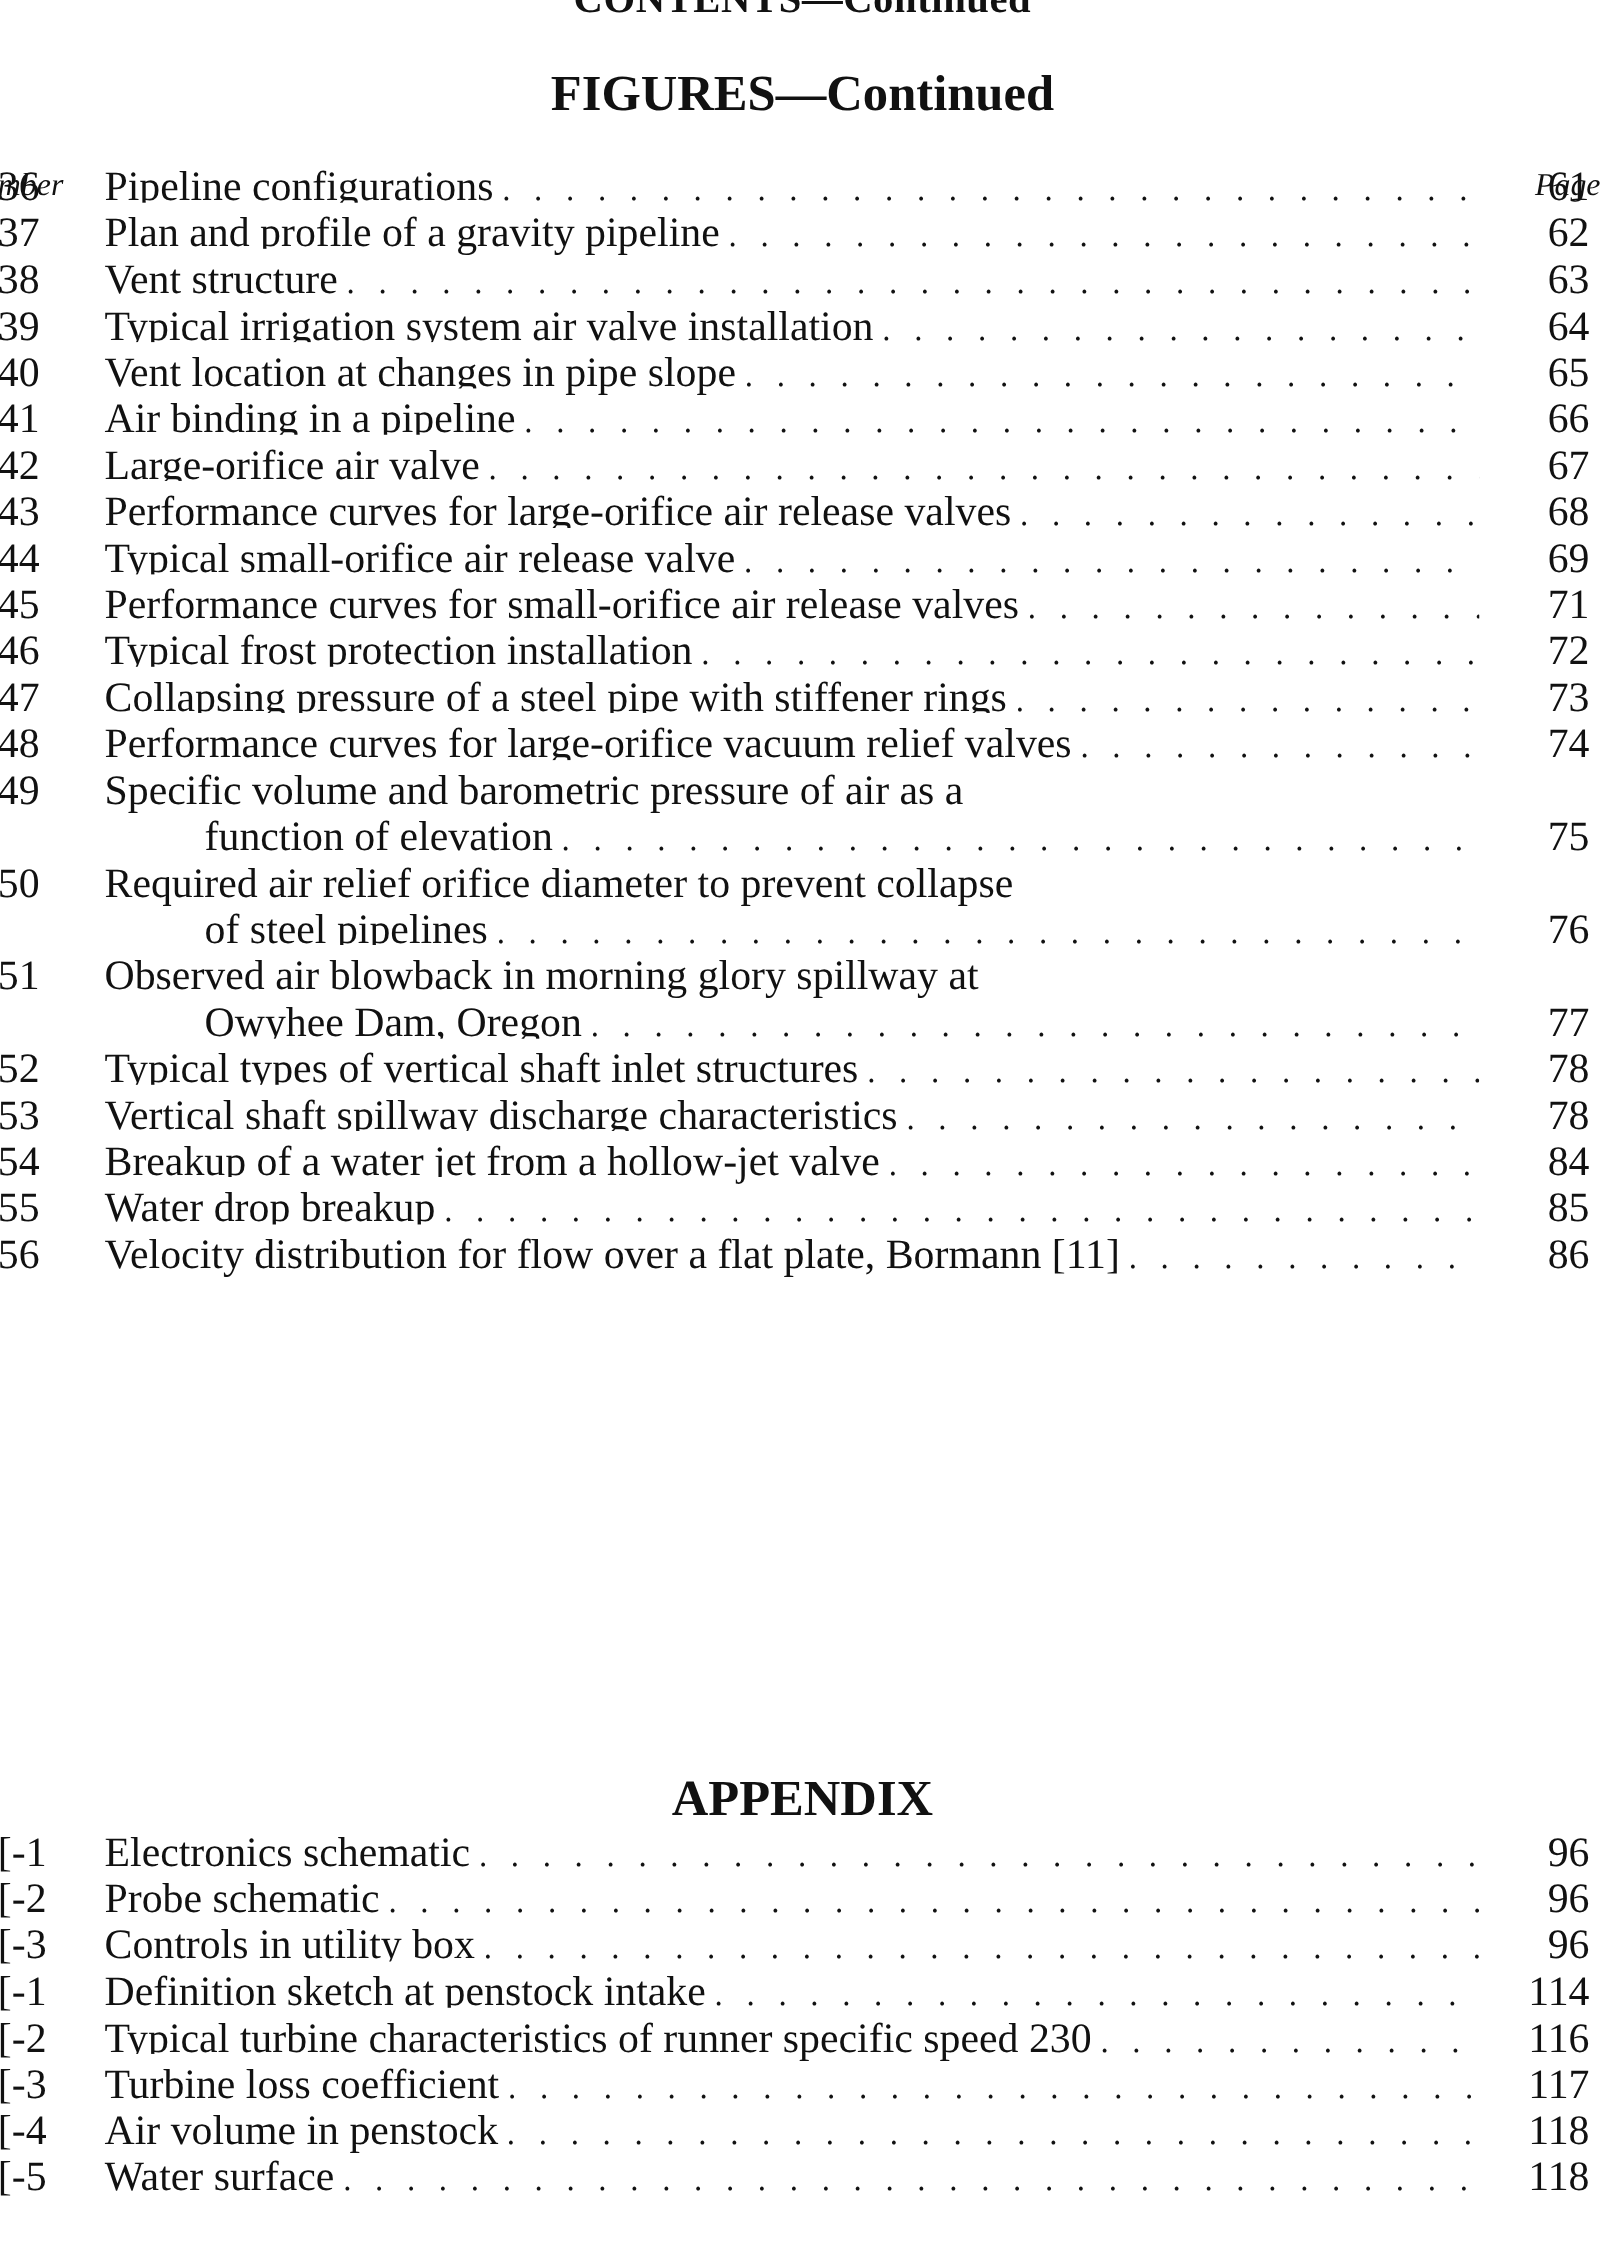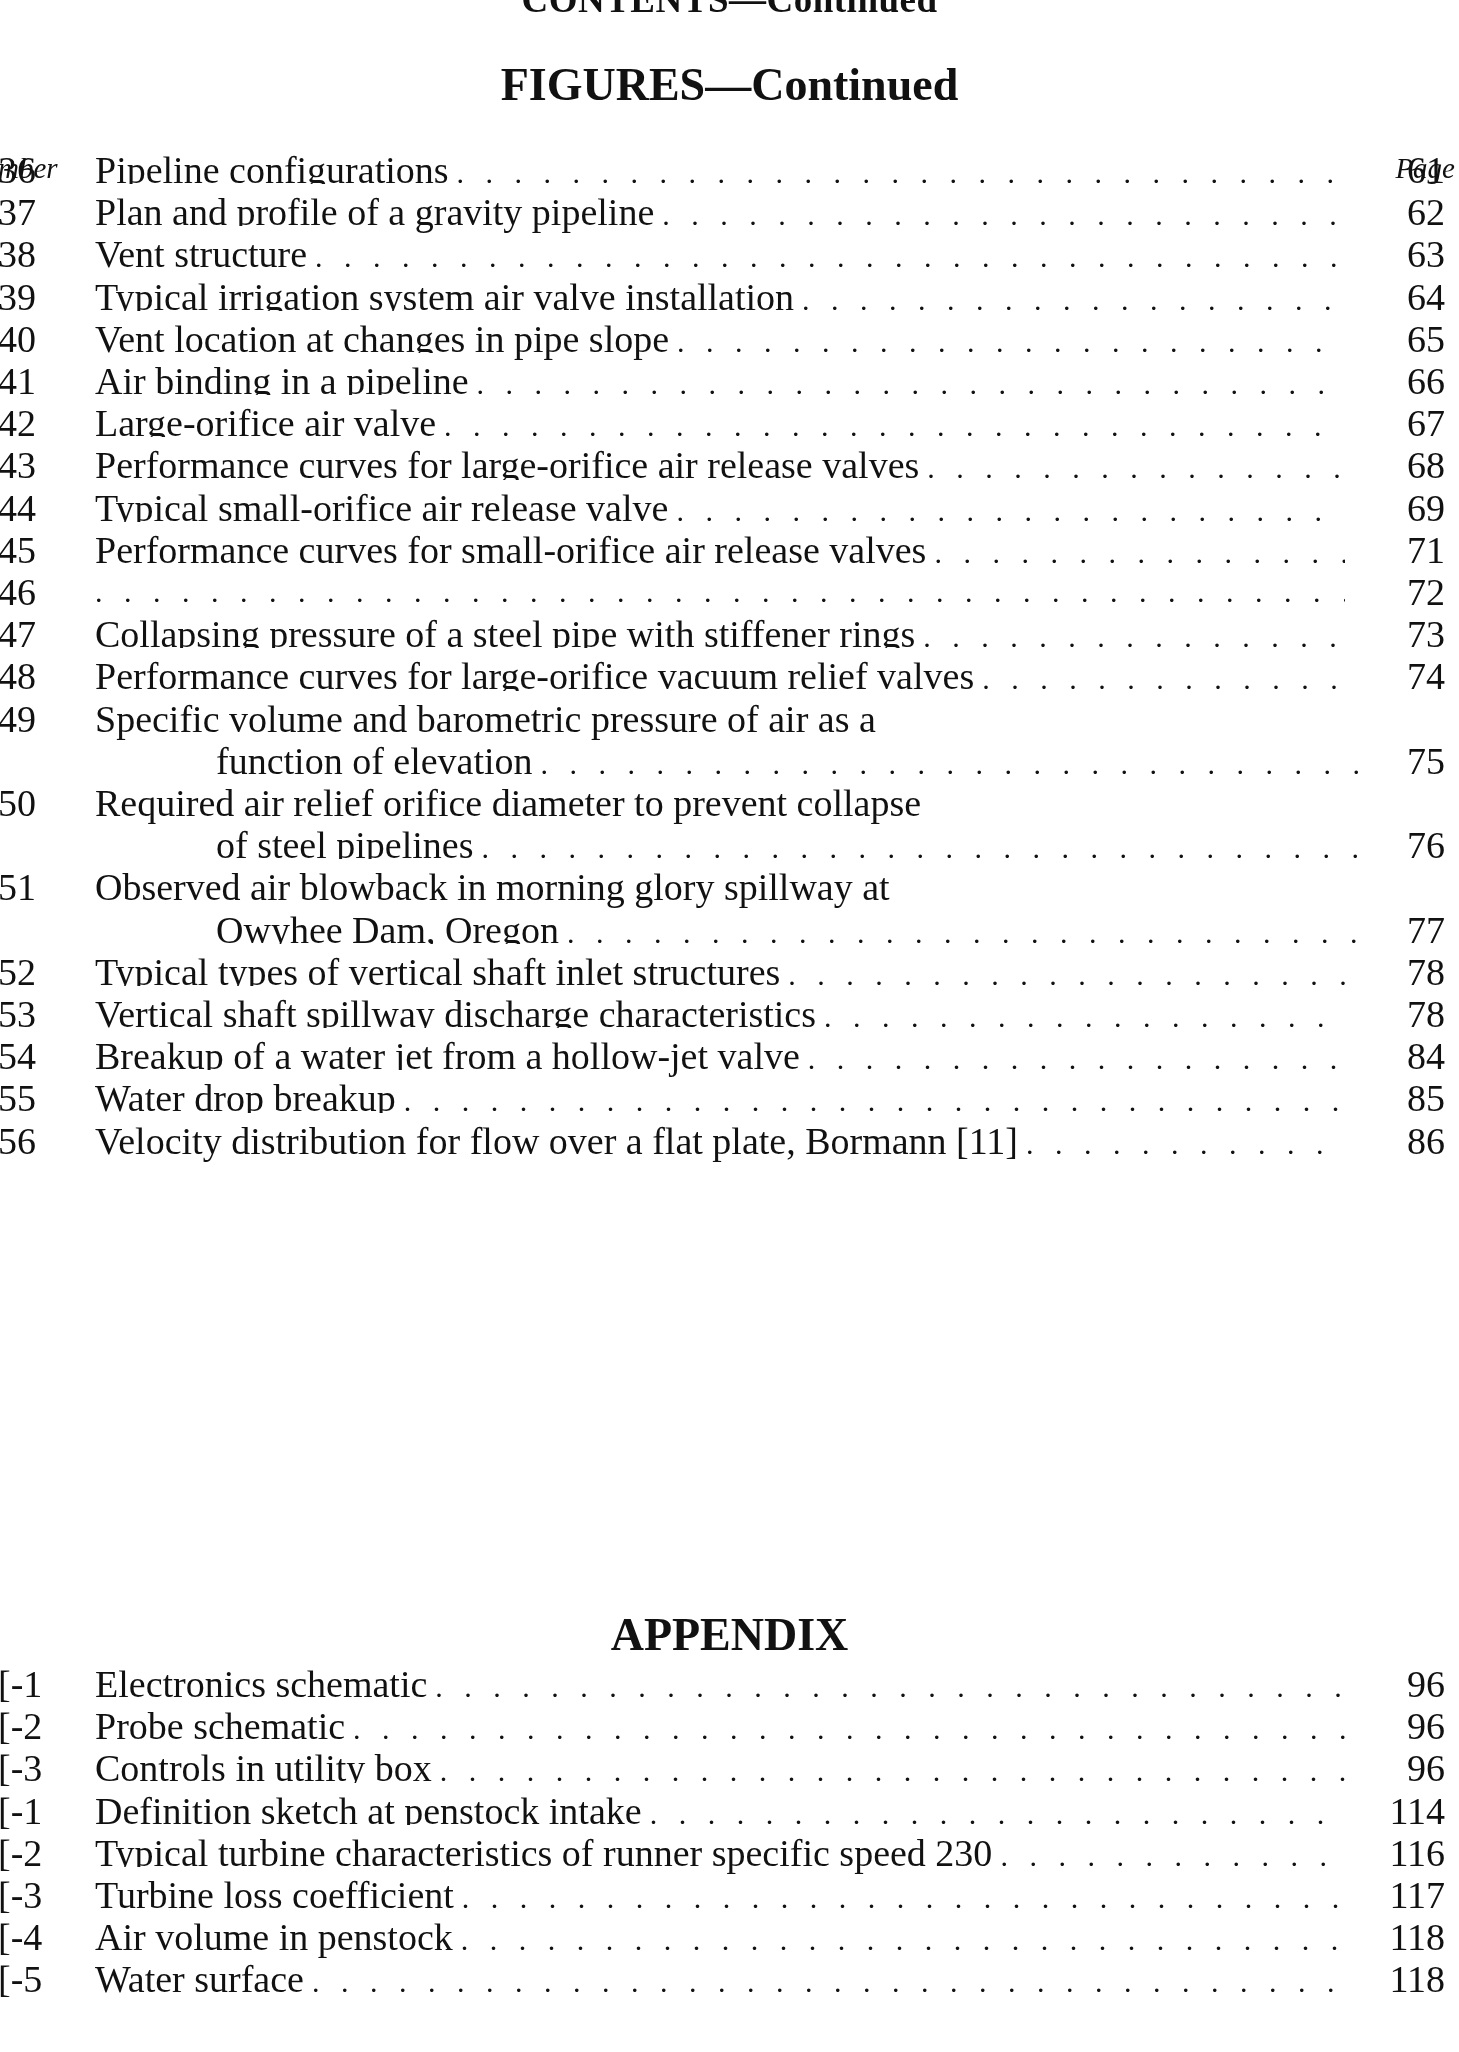--- a/index.html
+++ b/index.html
@@ -22,21 +22,21 @@
   .entries { position: absolute; left: 0; right: 0; }
   .entry {
     position: absolute; left: 0; width: 1459px; height: 56px;
     font-size: 38px; line-height: 56px; white-space: nowrap;
   }
   .num { position: absolute; left: -2px; }
   .title-wrap {
     position: absolute; left: 95px; width: 1250px; overflow: hidden;
     display: flex; align-items: baseline; text-align: center;
   }
-  .title-wrap.indent { left: 186px; width: 1159px; margin-left: 30px; }
+  .title-wrap.indent { left: 186px; width: 1159px; }
   .title-text { flex: 0 0 auto; padding-right: 8px; background: #fff; }
   .leader {
     flex: 1 1 auto; overflow: hidden; letter-spacing: 7px; font-size: 30px;
     color: #111;
   }
   .page { position: absolute; right: 0; width: 90px; text-align: right; padding-right: 14px; box-sizing: border-box; }
 </style>
 </head>
 <body>
 
@@ -124,20 +124,21 @@
       <span class="num">45</span>
       <span class="title-wrap">
         <span class="title-text">Performance curves for small-orifice air release valves</span>
         <span class="leader">. . . . . . . . . . . . . . . . . . . . . . . . . . . . . . . . . . . . . . . . . . . . . . . . . . . . . . . . . . . . . . . . . . . . . . . . . . . .</span>
       </span>
       <span class="page">71</span>
     </div>
     <div class="entry" style="top: 564px;">
       <span class="num">46</span>
       <span class="title-wrap">
+        <span class="title-text">Typical frost protection installation</span>
         <span class="leader">. . . . . . . . . . . . . . . . . . . . . . . . . . . . . . . . . . . . . . . . . . . . . . . . . . . . . . . . . . . . . . . . . . . . . . . . . . . .</span>
       </span>
       <span class="page">72</span>
     </div>
     <div class="entry" style="top: 606.2px;">
       <span class="num">47</span>
       <span class="title-wrap">
         <span class="title-text">Collapsing pressure of a steel pipe with stiffener rings</span>
         <span class="leader">. . . . . . . . . . . . . . . . . . . . . . . . . . . . . . . . . . . . . . . . . . . . . . . . . . . . . . . . . . . . . . . . . . . . . . . . . . . .</span>
       </span>

